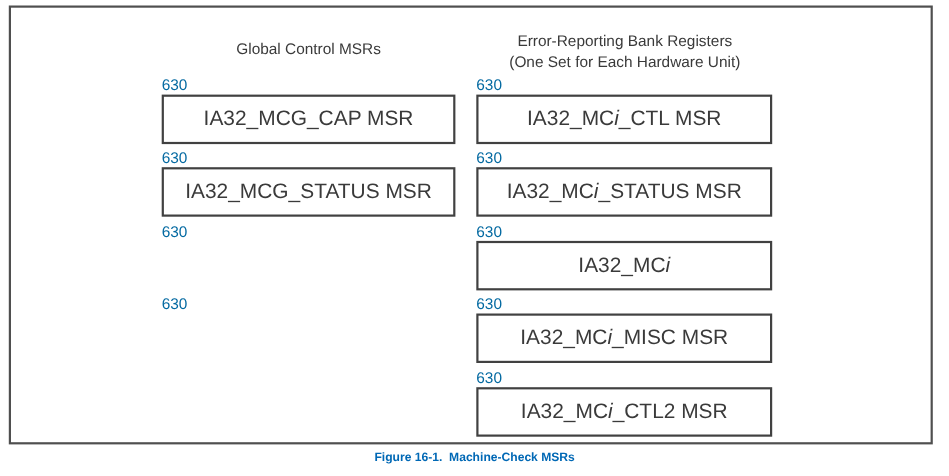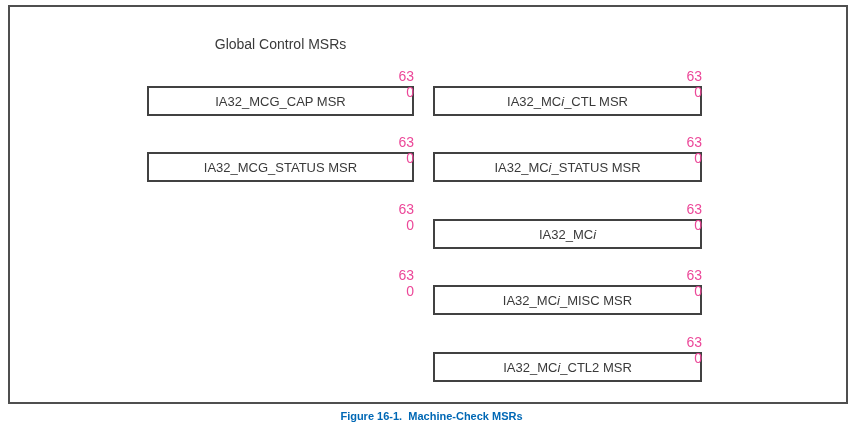--- a/index.html
+++ b/index.html
@@ -9,27 +9,27 @@
   }
   .frame{
     position:absolute;left:8px;top:5px;width:840px;height:399px;
     border:2px solid #4f4f4f;box-sizing:border-box;background:#ffffff;
   }
   .col-header{
     position:absolute;text-align:center;font-size:14px;line-height:19px;color:#3a3a3a;
   }
   .reg-row{position:absolute;}
   .bits{
-    display:flex;justify-content:space-between;align-items:flex-end;
-    height:17px;margin-bottom:1px;font-size:14px;color:#ec4899;flex-direction:column;
+    display:flex;justify-content:flex-start;align-items:flex-end;
+    height:17px;margin-bottom:1px;font-size:14px;color:#0369a1;
   }
   .reg-box{
-    height:30px;border:2px solid #414141;box-sizing:border-box;background:#ffffff;
+    height:45px;border:2px solid #414141;box-sizing:border-box;background:#ffffff;
     display:flex;align-items:center;justify-content:center;
-    font-size:13px;color:#3a3a3a;white-space:pre;
+    font-size:19px;color:#3a3a3a;white-space:pre;
   }
   .reg-box i{font-style:italic;}
   .caption{
     position:absolute;left:0;top:410px;width:863px;text-align:center;
     font-size:11px;font-weight:bold;white-space:pre;
   }
   .watermark{
     position:absolute;left:645px;top:383px;font-size:25px;letter-spacing:1px;
     color:#f6f6f6;white-space:nowrap;
     text-shadow:2px 2px 1px #b4b4b4, 0 0 1px #cfcfcf;
@@ -38,20 +38,24 @@
 </style>
 </head>
 <body>
 
 <div id="stage">
 
   <div class="frame"></div>
 
   <div class="col-header" style="left:147px;top:35px;width:267px;">
     <div>Global Control MSRs</div>
+  </div>
+  <div class="col-header" style="left:433px;top:28px;width:270px;">
+    <div>Error-Reporting Bank Registers</div>
+    <div>(One Set for Each Hardware Unit)</div>
   </div>
 
   <div class="reg-row" style="left:147px;top:68px;width:267px;">
     <div class="bits">
       <span>63</span>
       <span>0</span>
     </div>
     <div class="reg-box">
       <span>IA32_MCG_CAP MSR</span><i></i><span></span>
     </div>

